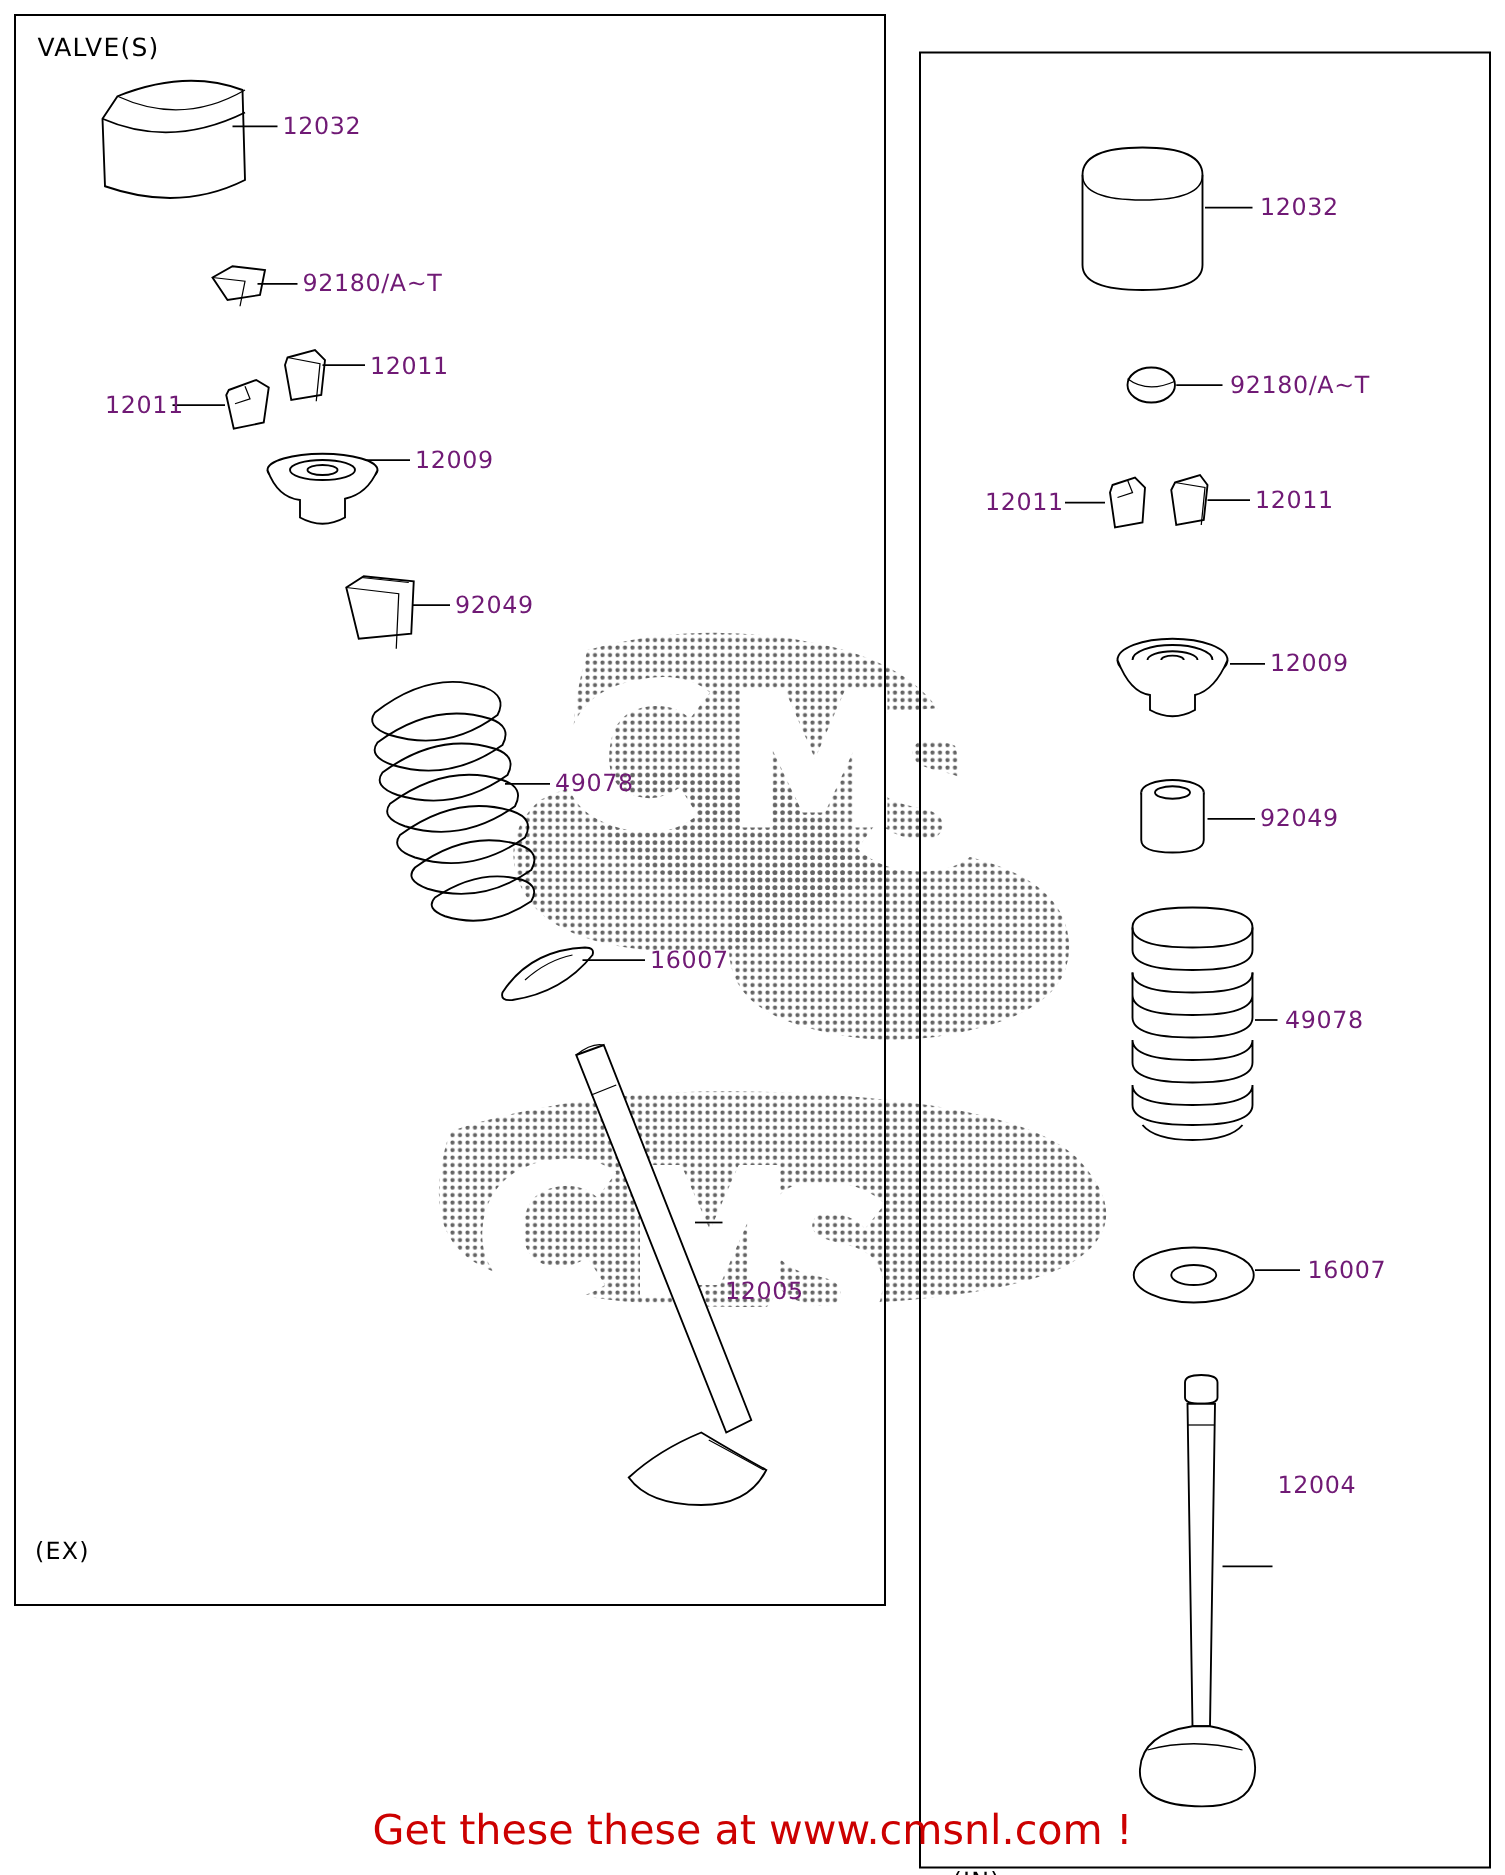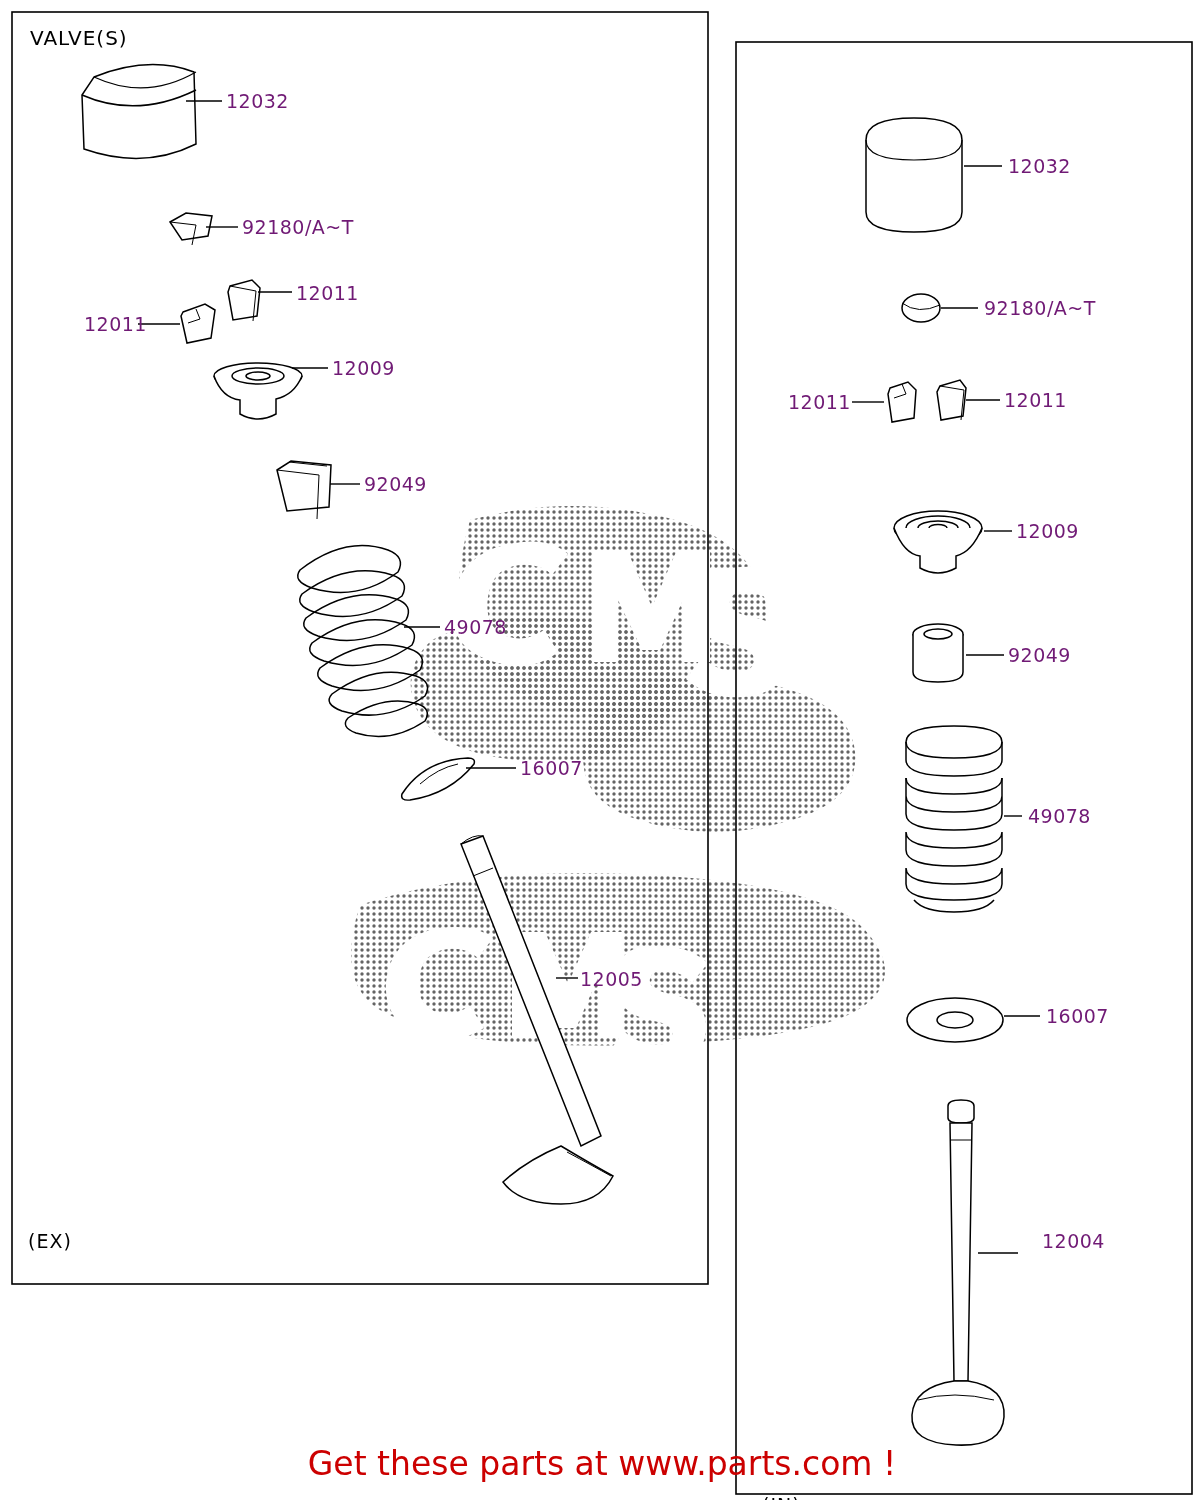--- a/index.html
+++ b/index.html
@@ -228,26 +228,26 @@
   <div class="corner" style="left:762px;top:1472px;margin-top:22px;">(IN)</div>
 
   <div class="lbl" style="left:226px;top:90px;">12032</div>
   <div class="lbl" style="left:242px;top:216px;">92180/A~T</div>
   <div class="lbl" style="left:296px;top:282px;">12011</div>
   <div class="lbl" style="left:84px;top:313px;">12011</div>
   <div class="lbl" style="left:332px;top:357px;">12009</div>
   <div class="lbl" style="left:364px;top:473px;">92049</div>
   <div class="lbl" style="left:444px;top:616px;">49078</div>
   <div class="lbl" style="left:520px;top:757px;">16007</div>
-  <div class="lbl" style="left:580px;top:968px;">12005</div>
+  <div class="lbl" style="left:580px;top:1022px;">12005</div>
 
   <div class="lbl" style="left:1008px;top:155px;">12032</div>
   <div class="lbl" style="left:984px;top:297px;">92180/A~T</div>
   <div class="lbl" style="left:788px;top:391px;">12011</div>
   <div class="lbl" style="left:1004px;top:389px;">12011</div>
   <div class="lbl" style="left:1016px;top:520px;">12009</div>
   <div class="lbl" style="left:1008px;top:644px;">92049</div>
   <div class="lbl" style="left:1028px;top:805px;">49078</div>
   <div class="lbl" style="left:1046px;top:1005px;">16007</div>
-  <div class="lbl" style="left:1022px;top:1230px;margin-left:20px;">12004</div>
-
-  <div class="footer">Get these parts at www.parts.com !</div>
+  <div class="lbl" style="left:1022px;top:1177px;">12004</div>
+
+  <div class="footer">Get these these at www.cmsnl.com !</div>
 </div>
 
 </body></html>

